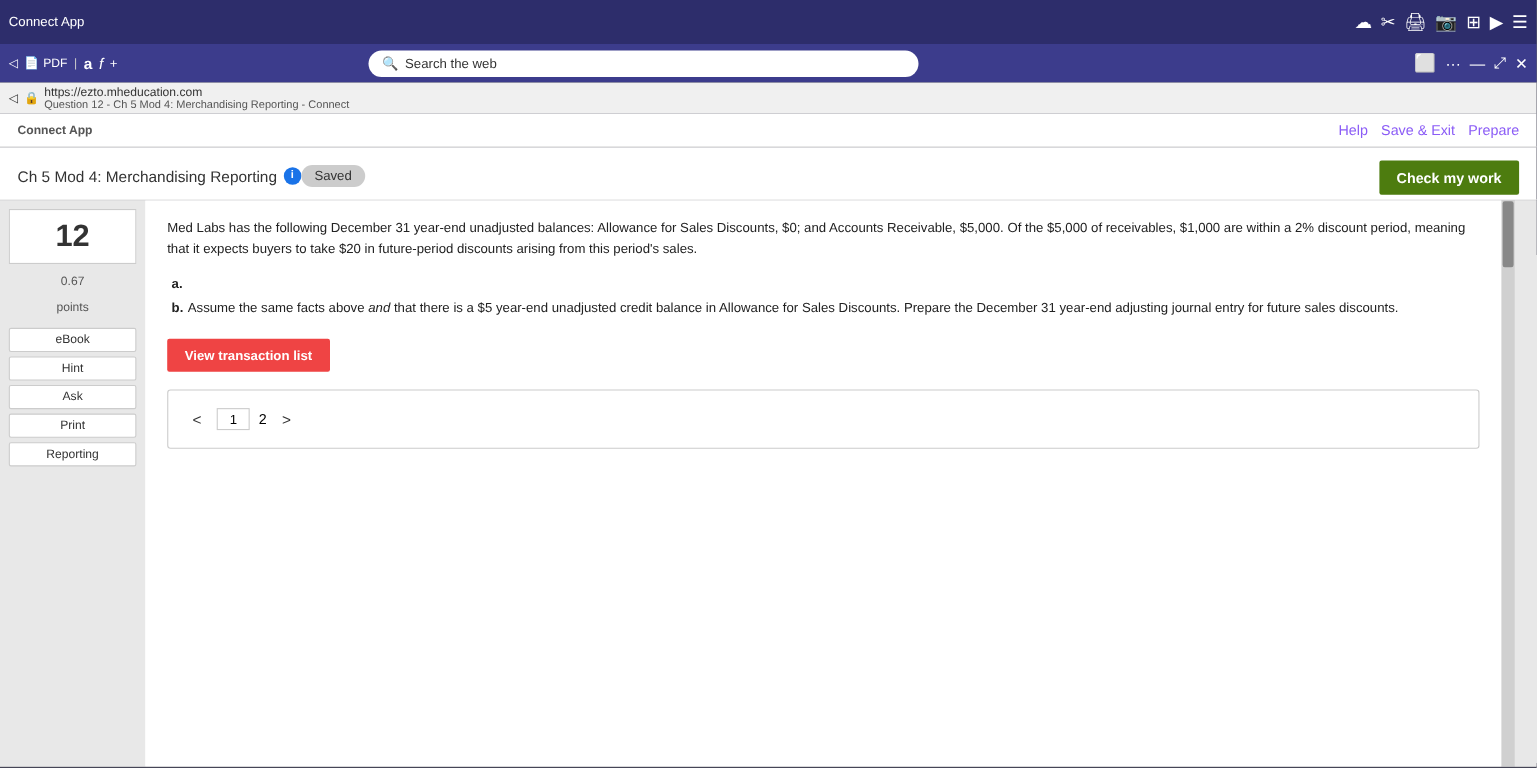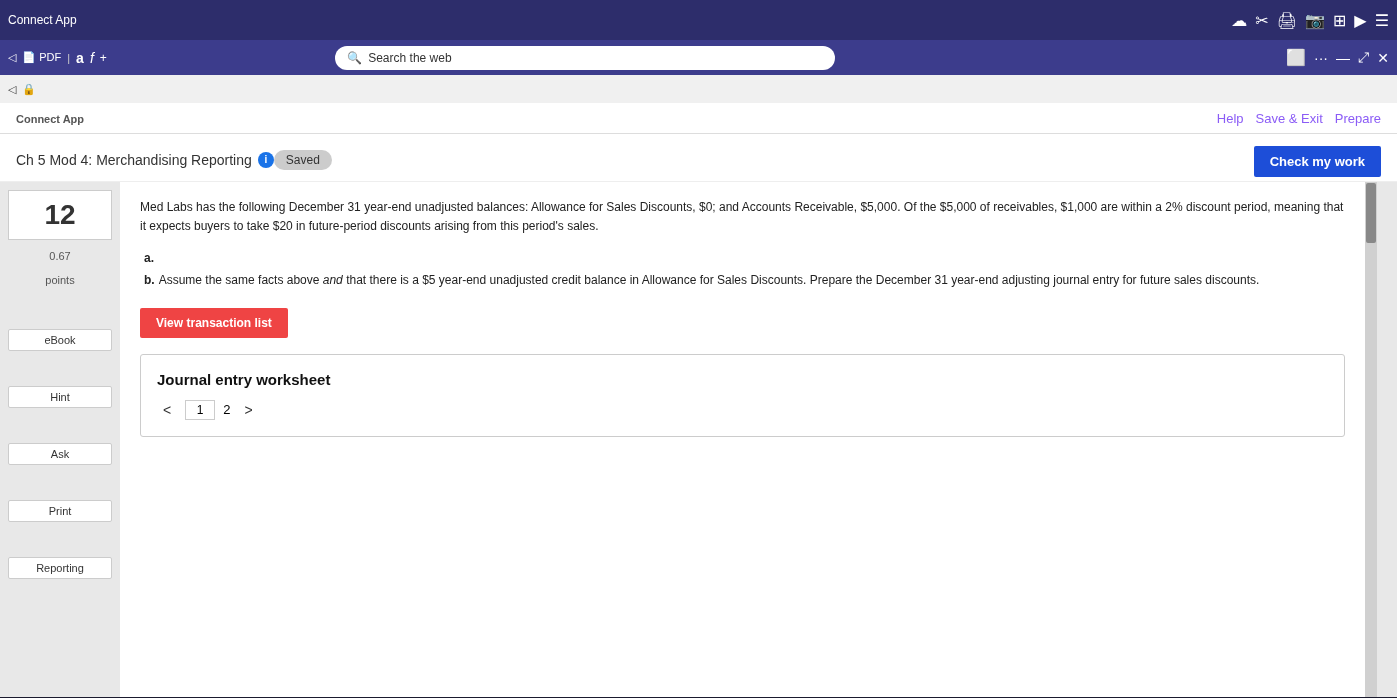--- a/index.html
+++ b/index.html
@@ -142,42 +142,42 @@
     .saved-badge {
       background: #ccc;
       border-radius: 12px;
       padding: 3px 12px;
       font-size: 12px;
       color: #333;
     }
 
     
     .check-work-btn {
-      background: #1d4ed8;
+      background: #4d7c0f;
       color: white;
       border: none;
       padding: 8px 16px;
       font-size: 13px;
       font-weight: bold;
       cursor: pointer;
       border-radius: 2px;
       margin-top: 4px;
     }
 
     
     .main-content {
       display: flex;
       background: #e8e8e8;
       height: calc(698px - 40px - 35px - 28px - 38px - 42px);
       overflow: hidden;
     }
 
     
     .left-sidebar {
-      width: 120px;
+      width: 132px;
       background: #e8e8e8;
       padding: 8px;
       display: flex;
       flex-direction: column;
       gap: 4px;
     }
     .question-number-box {
       background: white;
       border: 1px solid #ccc;
       text-align: center;
@@ -195,21 +195,20 @@
     }
     .sidebar-btn {
       background: white;
       border: 1px solid #ccc;
       padding: 4px 8px;
       font-size: 11px;
       color: #333;
       cursor: pointer;
       text-align: center;
       border-radius: 2px;
-      margin-top: 31px;
     }
 
     
     .content-area {
       flex: 1;
       background: white;
       padding: 16px 20px;
       overflow-y: auto;
       position: relative;
     }
@@ -338,20 +337,24 @@
     <span style="color:white;font-size:14px;">—</span>
     <span style="color:white;font-size:14px;">⤢</span>
     <span style="color:white;font-size:14px;">✕</span>
   </div>
 </div>
 
 <div class="address-row">
   <span style="cursor:pointer;">◁</span>
   <div class="address-bar">
     <span class="lock-icon">🔒</span>
+    <div>
+      <div class="url-text">https://ezto.mheducation.com</div>
+      <div class="suburl-text">Question 12 - Ch 5 Mod 4: Merchandising Reporting - Connect</div>
+    </div>
   </div>
 </div>
 
 <div class="app-header">
   <div>
     <span class="connect-app-label">Connect App</span>
   </div>
   <div class="header-actions">
     <a class="header-link">Help</a>
     <a class="header-link">Save &amp; Exit</a>
@@ -395,21 +398,20 @@
       </div>
       <div class="req-item">
         <span class="req-label">b.</span>
         <span>Assume the same facts above <em>and</em> that there is a $5 year-end unadjusted credit balance in Allowance for Sales Discounts. Prepare the December 31 year-end adjusting journal entry for future sales discounts.</span>
       </div>
     </div>
 
     <button class="view-transaction-btn">View transaction list</button>
 
     <div class="journal-worksheet">
-      <div class="journal-title">Journal entry worksheet</div>
       <div class="journal-nav">
         <button class="journal-nav-btn">&lt;</button>
         <span class="journal-page-num">1</span>
         <span>2</span>
         <button class="journal-nav-btn">&gt;</button>
       </div>
     </div>
   </div>
 
   <div class="right-scrollbar">

